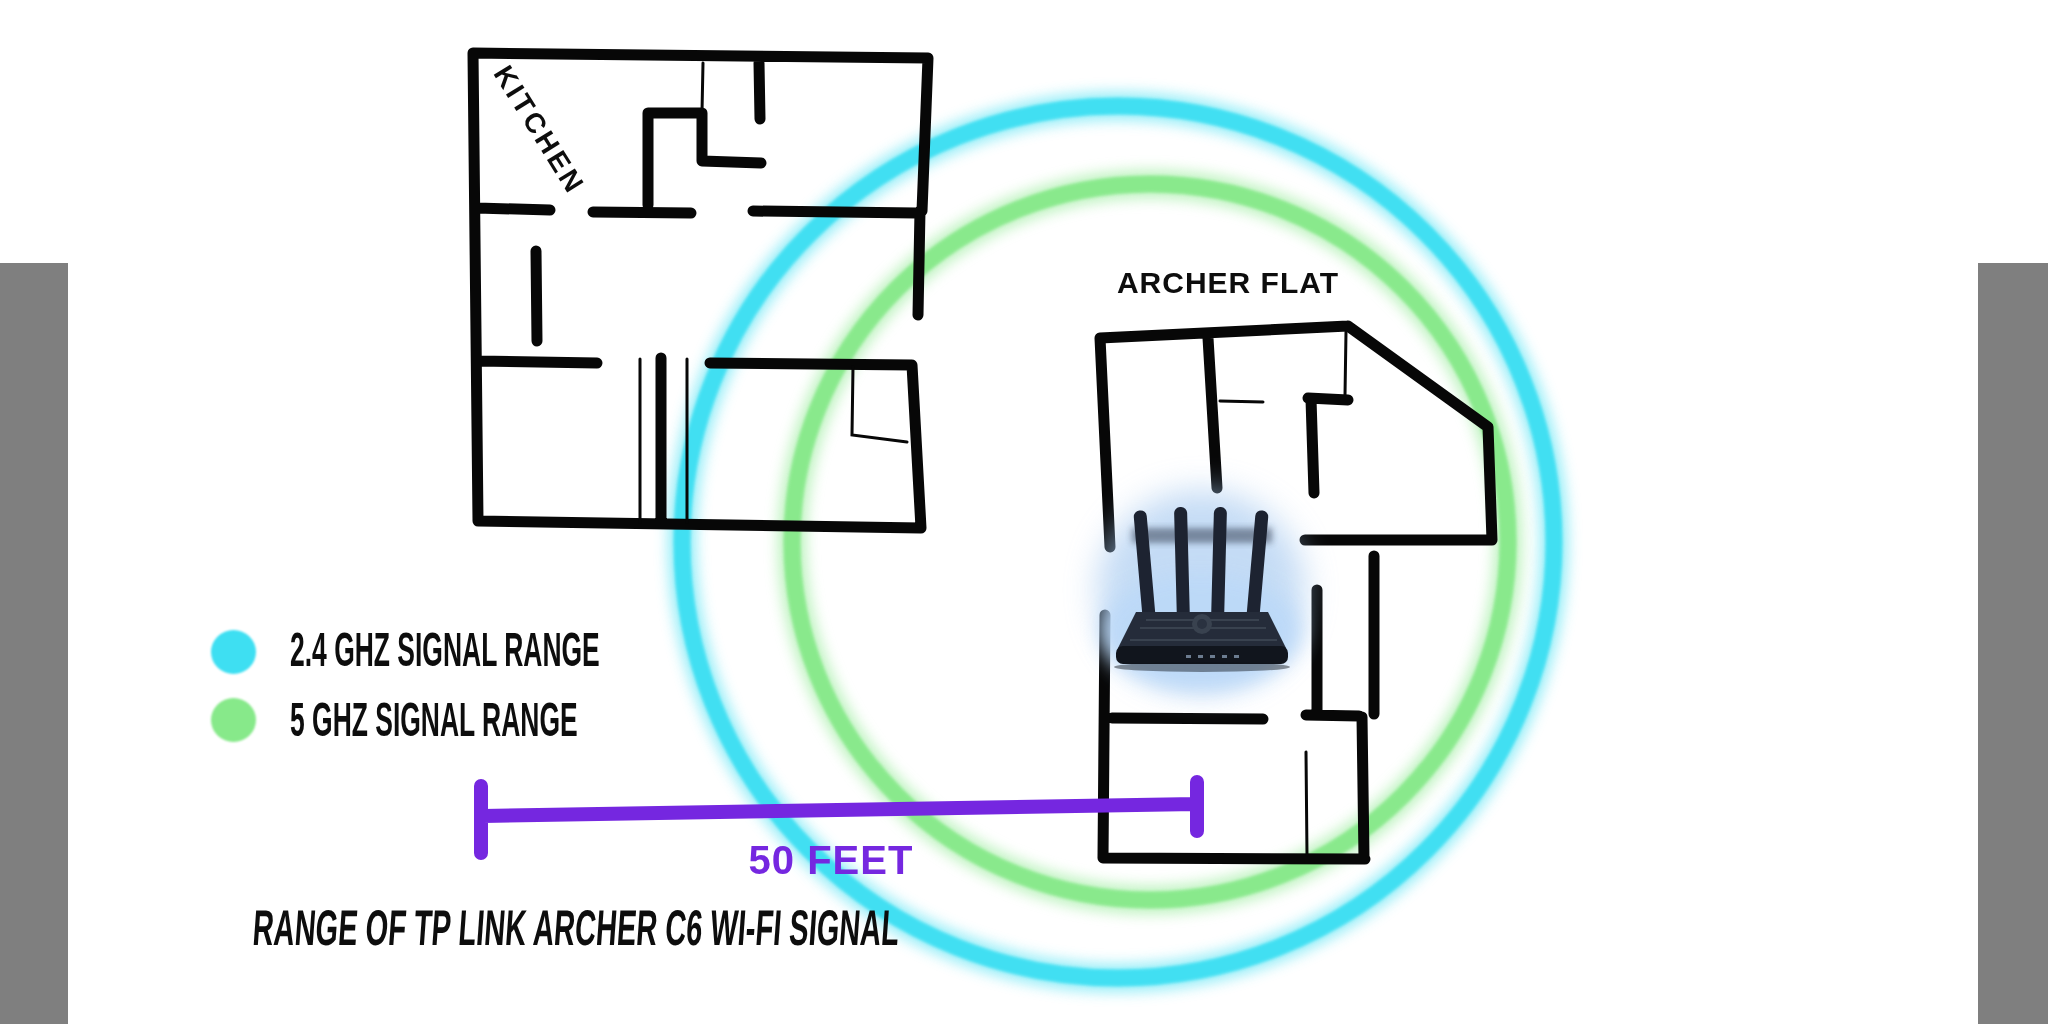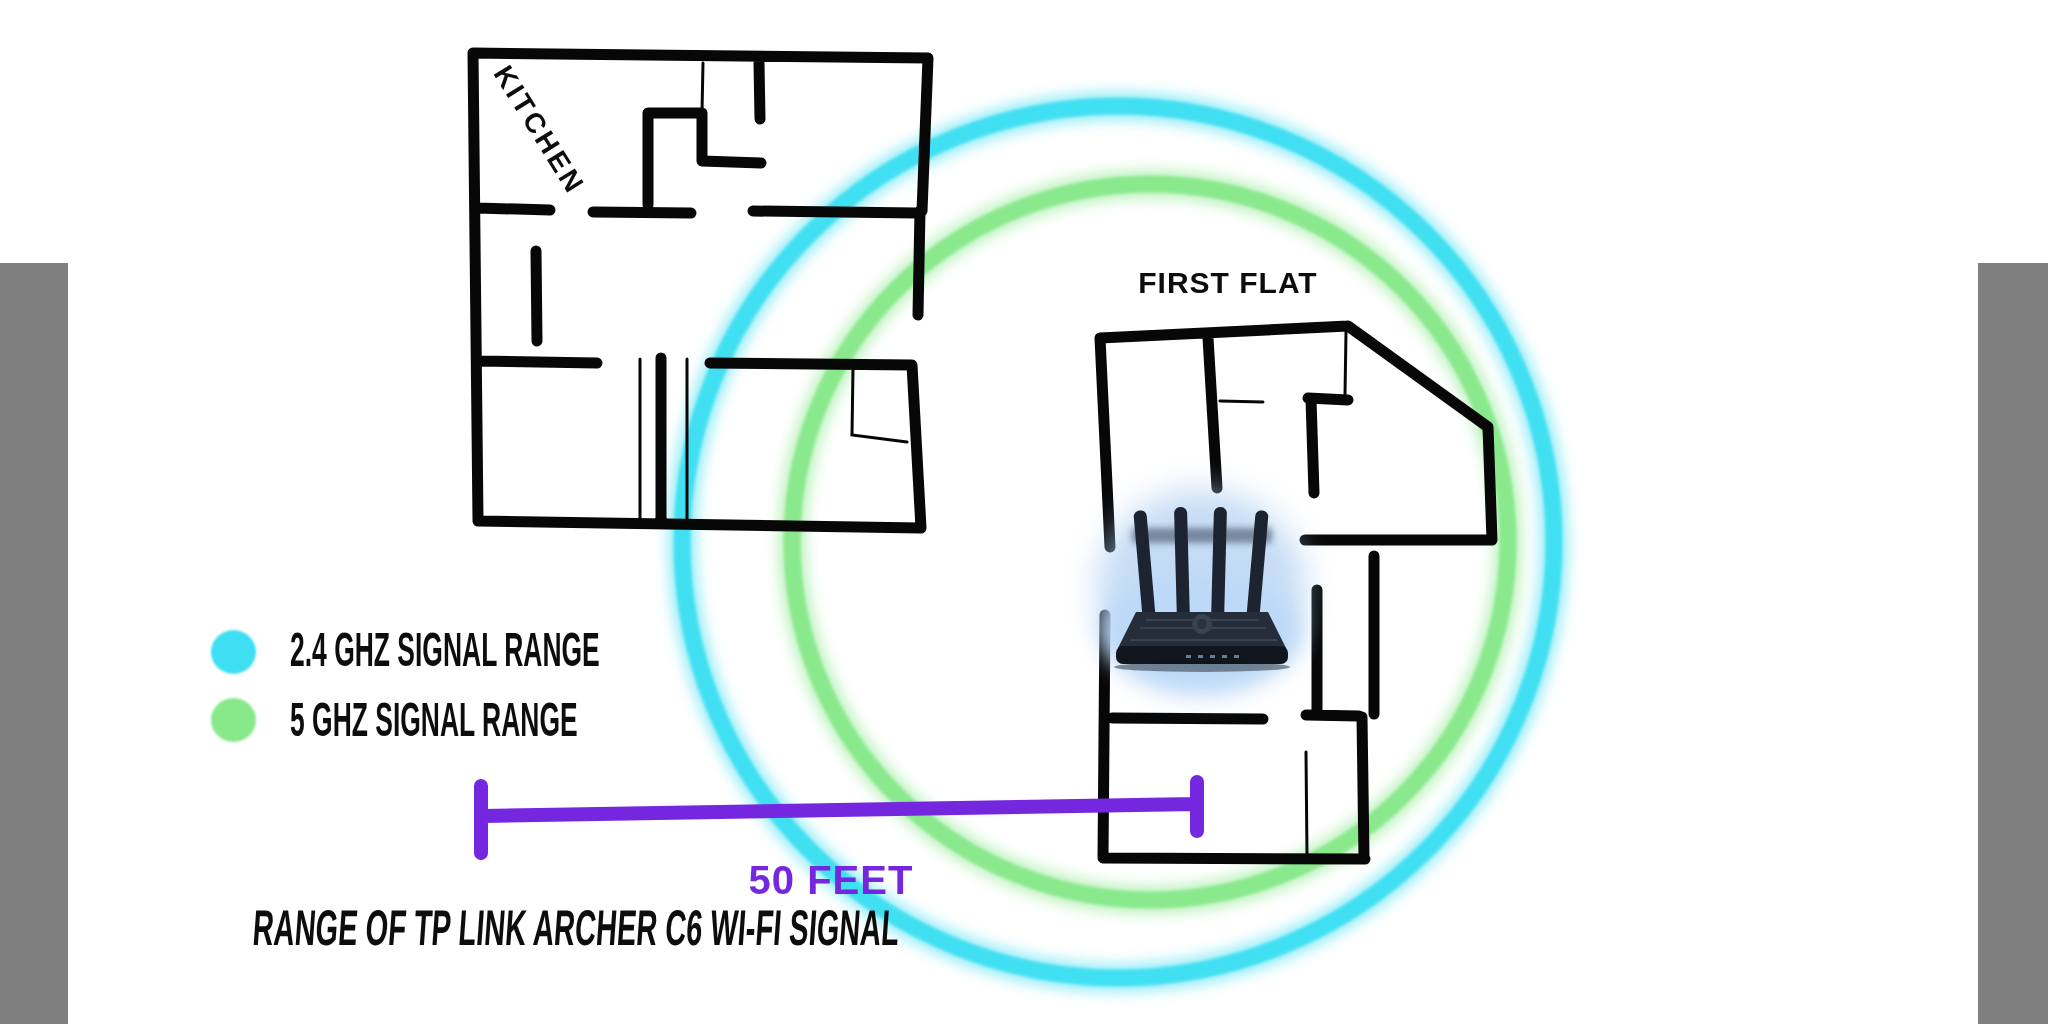--- a/index.html
+++ b/index.html
@@ -126,23 +126,23 @@
     </g>
 
     <path fill="none" stroke-width="14" stroke-linecap="round" d="M481,786 L481,853
              M1197,782 L1197,831
              M483,816 L1196,804" stroke="#7527E0"></path>
   </svg>
 
   <div class="lbl kitchen" style="left:514px;top:60px;">KITCHEN</div>
 
 
-  <div class="lbl flat-label" style="left:1078px;top:266px;">FIRST FLAT</div>
+  <div class="lbl flat-label" style="left:1078px;top:266px;">ARCHER FLAT</div>
 
-  <div class="lbl distance-label" style="left: 701px; top: 838px; color: rgb(117, 39, 224); margin-top: 20px;">50 FEET</div>
+  <div class="lbl distance-label" style="left: 701px; top: 838px; color: rgb(117, 39, 224);">50 FEET</div>
 
   <div>
     <div class="legend-dot" style="left: 211px; top: 630px; background: rgb(62, 223, 242);"></div>
     <div class="lbl legend-label" style="left:290px;top:626px;">2.4 GHZ SIGNAL RANGE</div>
 
     <div class="legend-dot" style="left: 211px; top: 698px; background: rgb(135, 233, 138);"></div>
     <div class="lbl legend-label" style="left:290px;top:696px;">5 GHZ SIGNAL RANGE</div>
   </div>
 
   <div class="lbl main-title" style="left:253px;top:903px;">RANGE OF TP LINK ARCHER C6 WI-FI SIGNAL</div>

